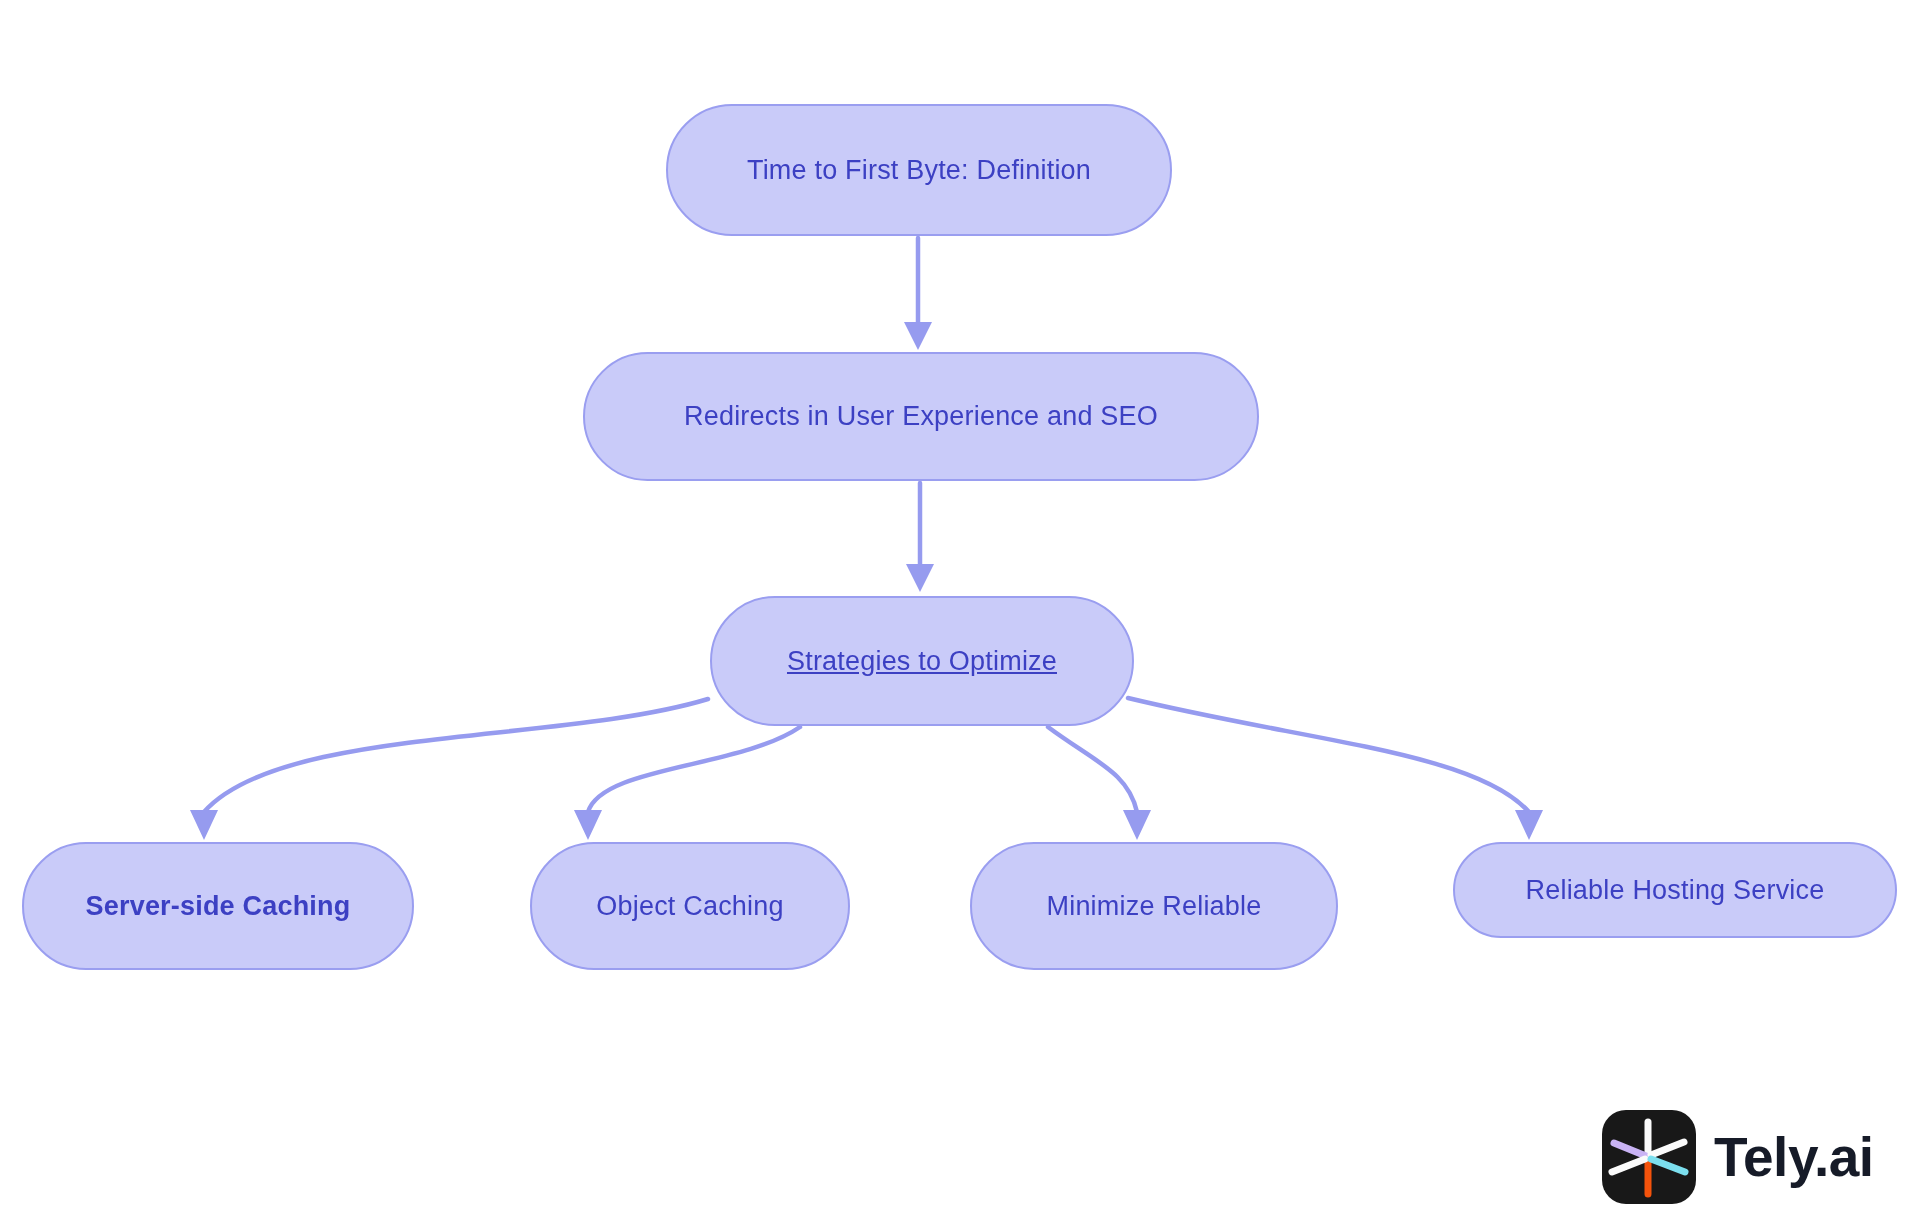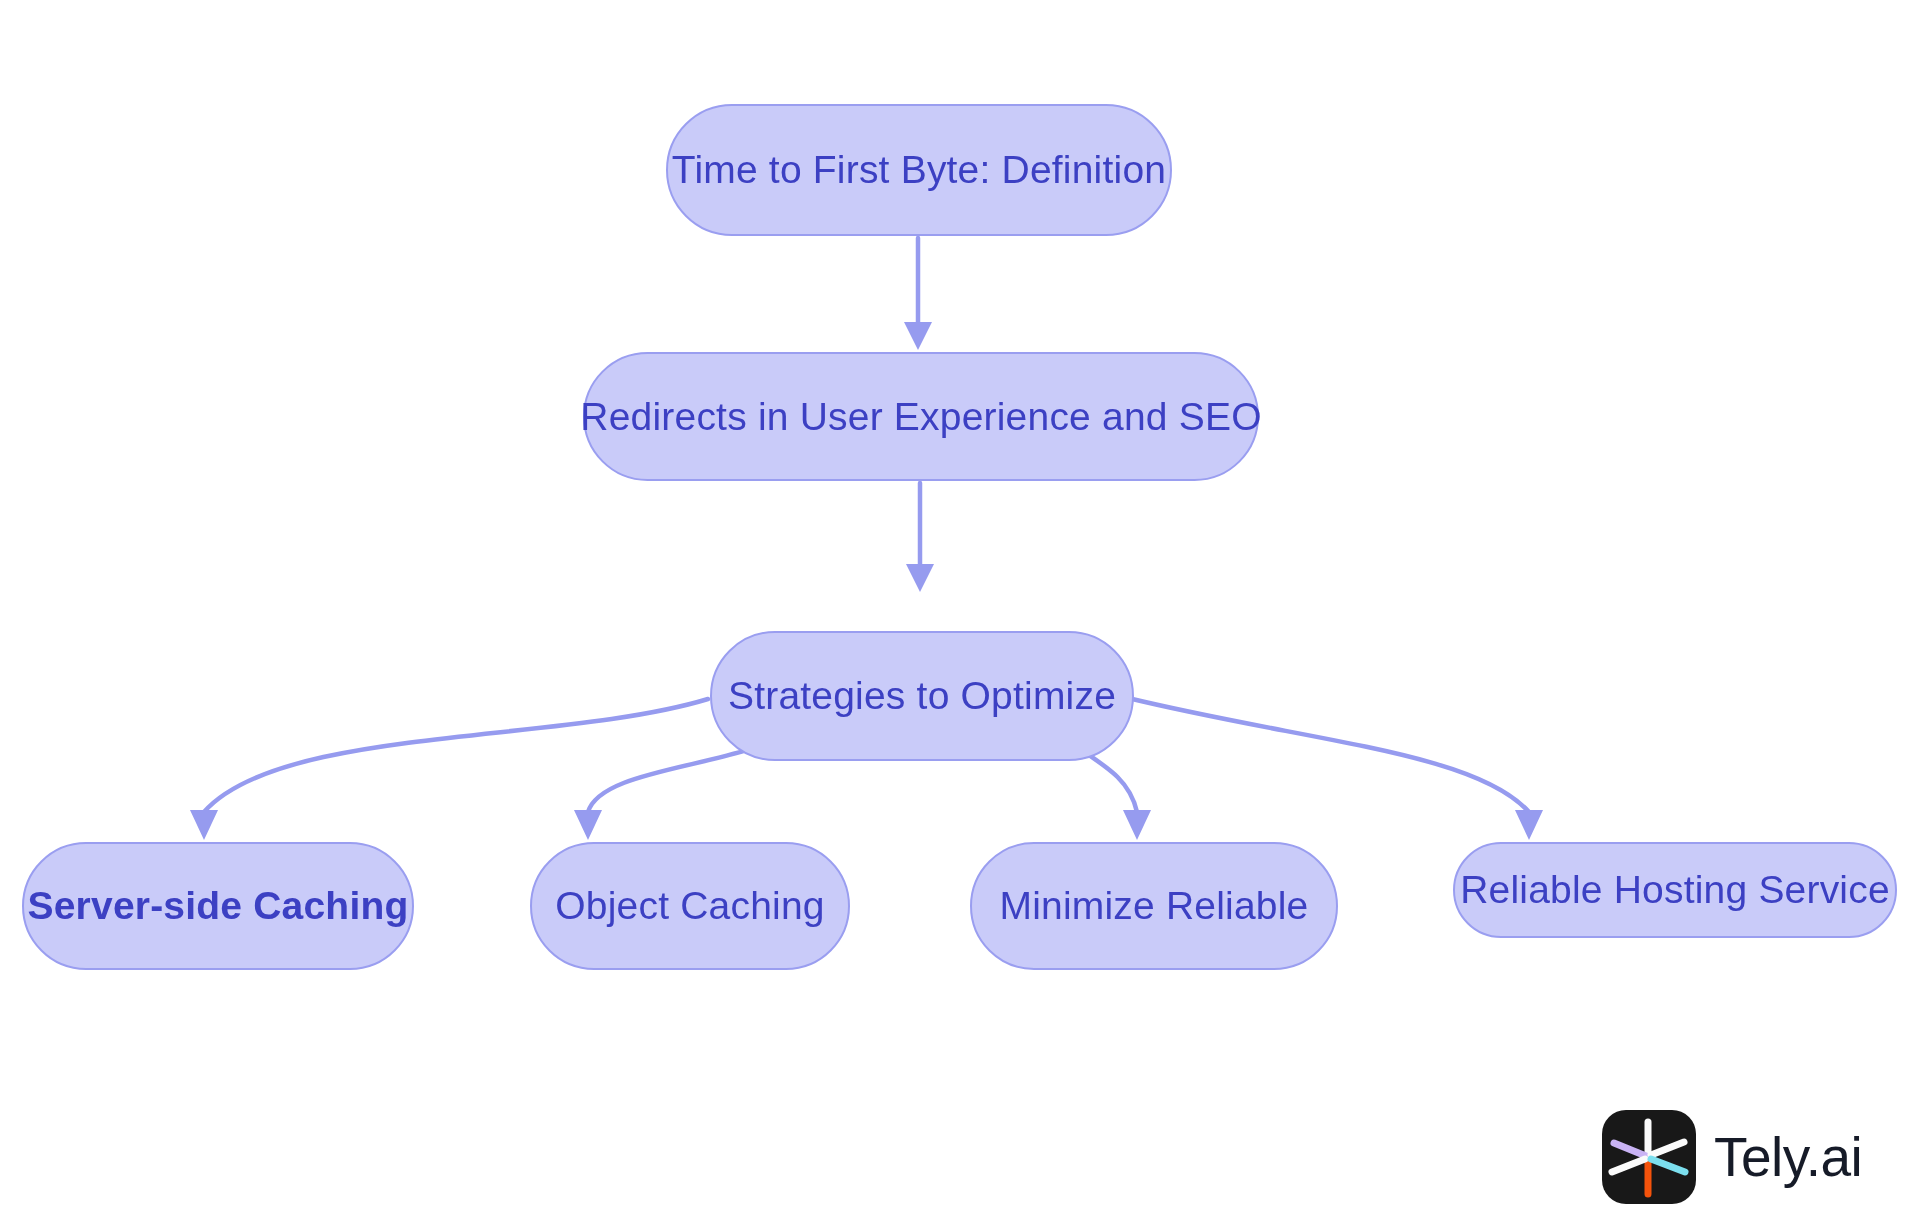--- a/index.html
+++ b/index.html
@@ -19,29 +19,29 @@
   .flow-node {
     position: absolute;
     box-sizing: border-box;
     display: flex;
     align-items: center;
     justify-content: center;
     background: var(--node-fill, #c9cbf9);
     border: 2px solid var(--node-border, #9a9ef0);
     border-radius: 66px;
     color: var(--node-text, #3c40c3);
-    font-size: 39px;
+    font-size: 27px;
     font-weight: 400;
     letter-spacing: 0.2px;
     text-align: center;
     white-space: nowrap;
   }
   .n1 { left: 666px;  top: 104px; width: 506px; height: 132px; }
   .n2 { left: 583px;  top: 352px; width: 676px; height: 129px; }
-  .n3 { left: 710px;  top: 631px; width: 424px; height: 130px; }
+  .n3 { left: 710px;  top: 596px; width: 424px; height: 130px; text-decoration: underline; }
   .n4 { left: 22px;   top: 842px; width: 392px; height: 128px; font-weight: bold; }
   .n5 { left: 530px;  top: 842px; width: 320px; height: 128px; text-align: center; }
   .n6 { left: 970px;  top: 842px; width: 368px; height: 128px; }
   .n7 { left: 1453px; top: 842px; width: 444px; height: 96px; }
 
   
   #edges {
     position: absolute;
     left: 0; top: 0;
     width: 1920px;
@@ -72,21 +72,21 @@
     height: 94px;
     border-radius: 24px;
     background: var(--logo-bg, #181818);
     display: flex;
     align-items: center;
     justify-content: center;
   }
   #logo-wordmark {
     margin-left: 18px;
     font-size: 55px;
-    font-weight: 400;
+    font-weight: 700;
     letter-spacing: -0.5px;
     color: var(--logo-text, #161b28);
     line-height: 94px;
   }
 </style>
 </head>
 <body>
 
 <div id="canvas">
 

